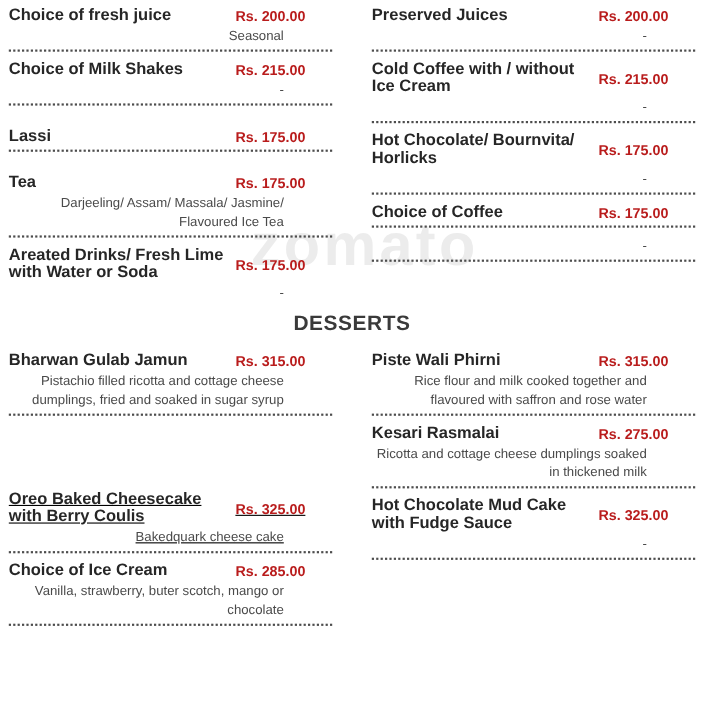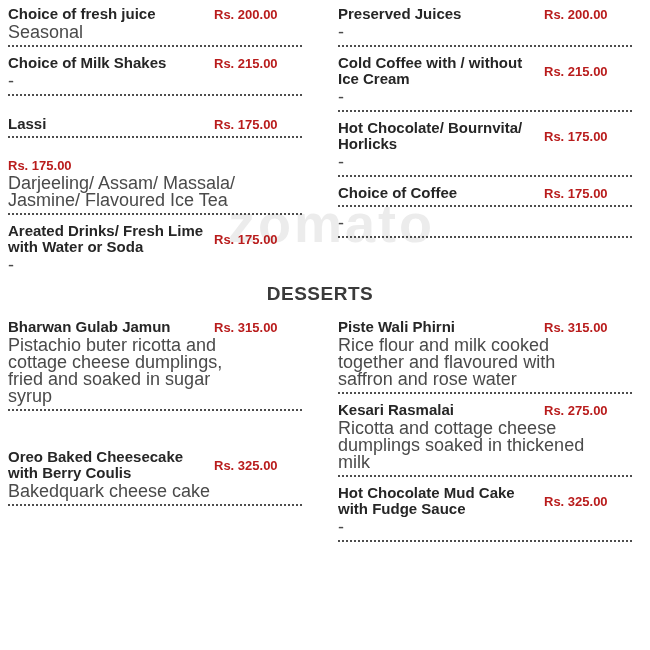--- a/index.html
+++ b/index.html
@@ -56,34 +56,35 @@
     flex: 1;
     text-align: left;
     font-size: 13px;
     font-weight: bold;
     color: #b91c1c;
     white-space: nowrap;
   }
   .item-desc {
     margin-top: 2px;
     max-width: 250px;
-    font-size: 18px;
+    font-size: 12px;
     line-height: 17px;
     color: #4a4a4a;
+    text-align: right;
   }
   .sep {
     margin-top: 4px;
     height: 0;
     border-bottom: 2px dotted #4d4d4d;
   }
   
   #section-0 .col-left .item:nth-child(3),
   #section-0 .col-left .item:nth-child(4) { margin-top: 20px; }
   #section-0 .col-left .item:last-child .sep { display: none; }
-  #section-1 .col-left .item:nth-child(2) { margin-top: 38px; }
+  #section-1 .col-left .item:nth-child(2) { margin-top: 68px; text-decoration: underline; }
 </style>
 </head>
 <body>
 
 <div class="page">
   <div class="watermark">zomato</div>
   <div class="content">
 
     <section id="section-0">
       <div class="cols">
@@ -109,20 +110,21 @@
   <div class="item">
     <div class="item-head">
       <div class="item-name">Lassi</div>
       <div class="item-price">Rs. 175.00</div>
     </div>
     <div class="sep"></div>
   </div>
 
   <div class="item">
     <div class="item-head">
+      <div class="item-name">Tea</div>
       <div class="item-price">Rs. 175.00</div>
     </div>
     <div class="item-desc">Darjeeling/ Assam/ Massala/ Jasmine/ Flavoured Ice Tea</div>
     <div class="sep"></div>
   </div>
 
   <div class="item">
     <div class="item-head">
       <div class="item-name">Areated Drinks/ Fresh Lime with Water or Soda</div>
       <div class="item-price">Rs. 175.00</div>
@@ -177,33 +179,41 @@
 
     <section id="section-1">
       <h1 class="section-title">DESSERTS</h1>
       <div class="cols">
         <div class="col col-left">
   <div class="item">
     <div class="item-head">
       <div class="item-name">Bharwan Gulab Jamun</div>
       <div class="item-price">Rs. 315.00</div>
     </div>
-    <div class="item-desc">Pistachio buter ricotta and cottage cheese dumplings, fried and soaked in sugar syrup</div>
+    <div class="item-desc">Pistachio filled ricotta and cottage cheese dumplings, fried and soaked in sugar syrup</div>
     <div class="sep"></div>
   </div>
 
   <div class="item">
     <div class="item-head">
       <div class="item-name">Oreo Baked Cheesecake with Berry Coulis</div>
       <div class="item-price">Rs. 325.00</div>
     </div>
     <div class="item-desc">Bakedquark cheese cake</div>
     <div class="sep"></div>
   </div>
 
+  <div class="item">
+    <div class="item-head">
+      <div class="item-name">Choice of Ice Cream</div>
+      <div class="item-price">Rs. 285.00</div>
+    </div>
+    <div class="item-desc">Vanilla, strawberry, buter scotch, mango or chocolate</div>
+    <div class="sep"></div>
+  </div>
 </div>
         <div class="col col-right">
   <div class="item">
     <div class="item-head">
       <div class="item-name">Piste Wali Phirni</div>
       <div class="item-price">Rs. 315.00</div>
     </div>
     <div class="item-desc">Rice flour and milk cooked together and flavoured with saffron and rose water</div>
     <div class="sep"></div>
   </div>

